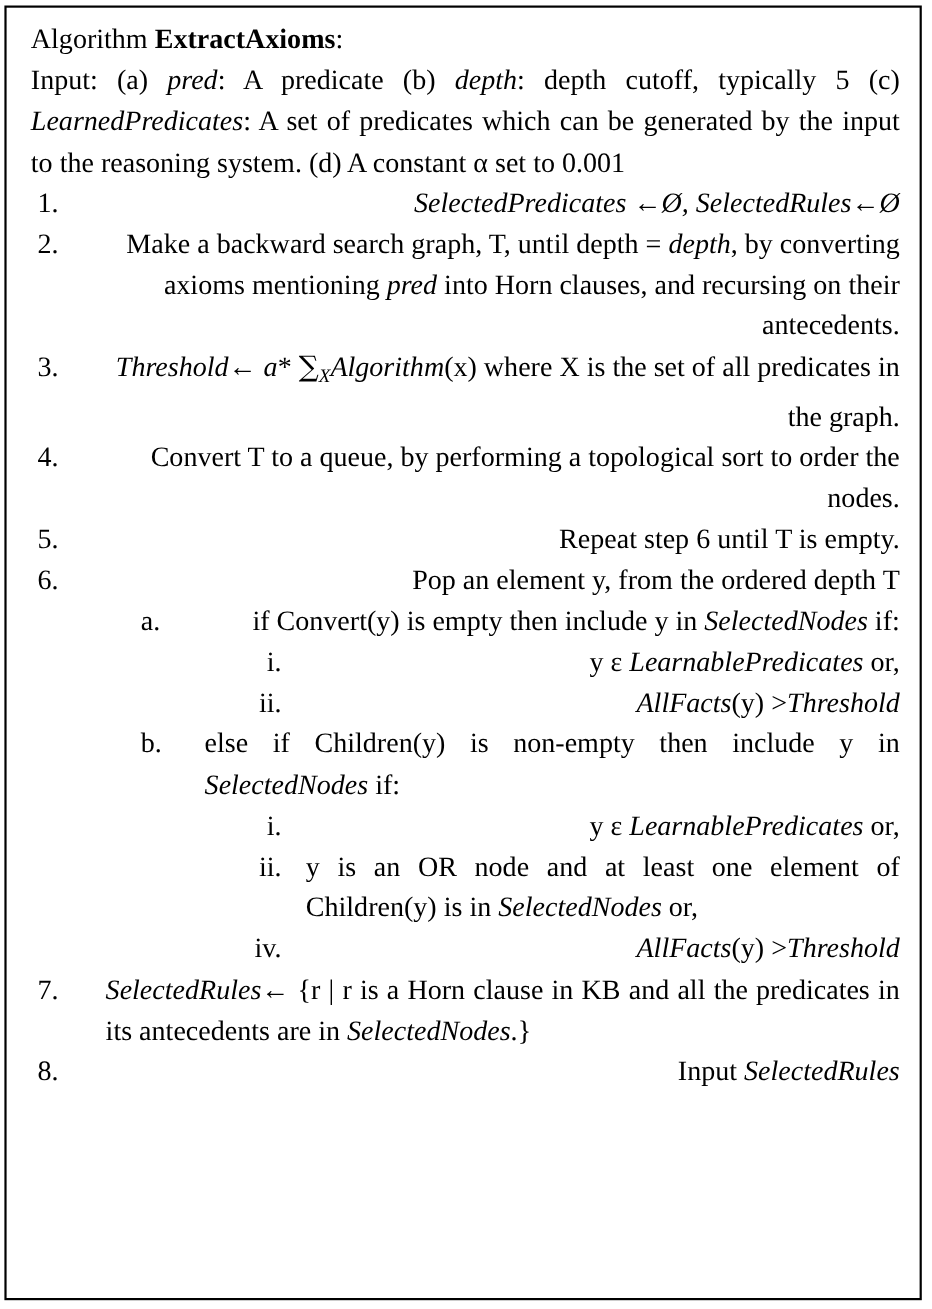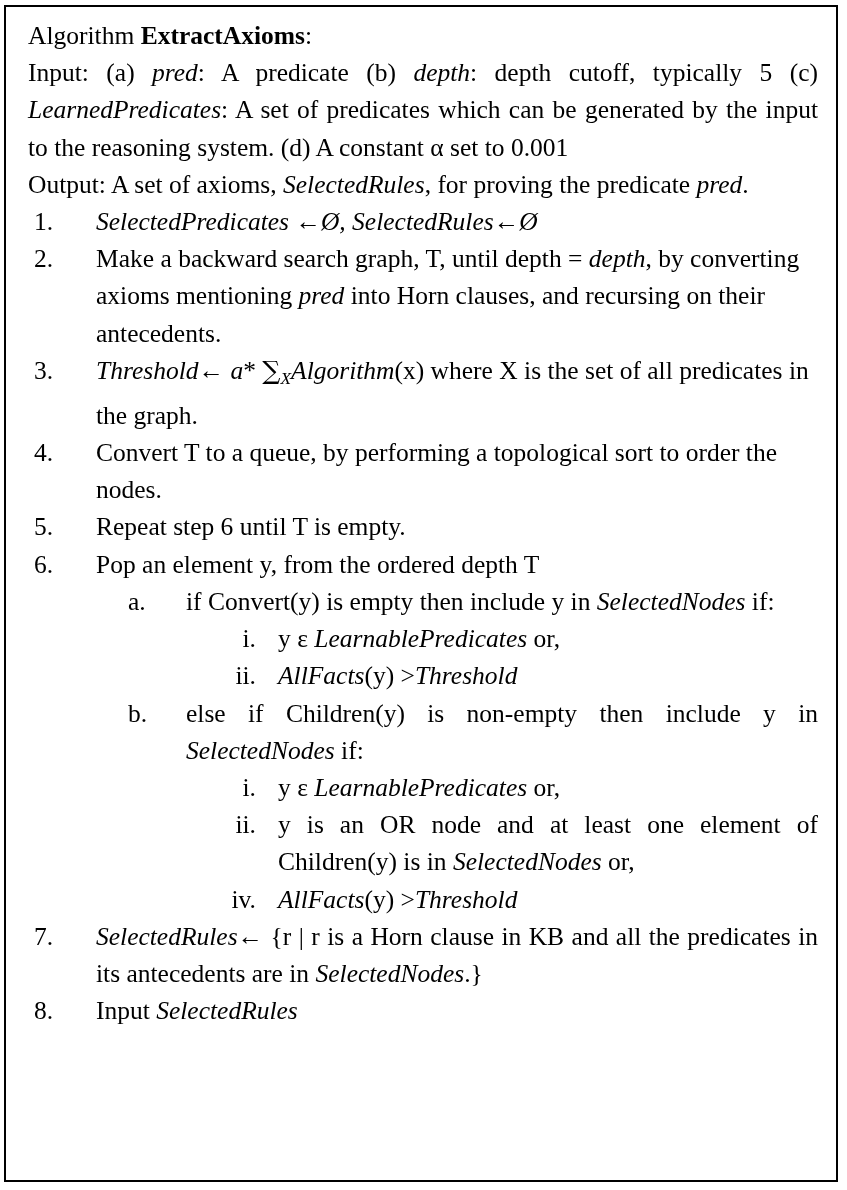--- a/index.html
+++ b/index.html
@@ -75,21 +75,21 @@
     font-size: 25.5px;
     line-height: 37.2px;
     text-align: left;
     font-style: normal;
   }
   .marker.rt { text-align: right; }
   .body {
     text-align: justify;
     text-justify: inter-word;
   }
-  .body.noj { text-align: left; }
+  .body.noj { text-align: right; }
 
   
   .lvl1 { padding-left: 68px; }
   .lvl1 > .marker { width: 52px; left: 6px; }
 
   
   .lvl2 { padding-left: 158px; }
   .lvl2 > .marker { width: 46px; left: 100px; }
 
   
@@ -116,21 +116,20 @@
 <div id="algorithm-figure">
   <div class="frame">
     <div class="frame-inner">
 
       <div class="hdr-block">
 
         <div class="line nojust"><span>Algorithm</span><span> </span><span class="bold">ExtractAxioms</span><span>:</span></div>
 
         <div class="line"><span class="uline">Input</span><span>: (a) </span><span class="ital">pred</span><span>: A predicate (b) </span><span class="ital">depth</span><span>:  depth cutoff, typically 5 (c) </span><span class="ital">LearnedPredicates</span><span class="lastline">: A set of predicates which can be generated by the input to the reasoning system. (d) A constant α set to 0.001</span></div>
 
-        <div class="line nojust"><span class="uline">Output</span><span>: A set of axioms, </span><span class="ital">SelectedRules</span><span>, for proving the predicate </span><span class="ital">pred</span><span>.</span></div>
       </div>
 
       <div class="row lvl1">
         <span class="marker">1.</span>
         <div class="body noj"><span class="ital">SelectedPredicates</span><span class="arrow"> ←</span><span class="ital">Ø, </span><span class="ital">SelectedRules</span><span class="arrow">←</span><span class="ital">Ø</span></div>
       </div>
 
       <div class="row lvl1">
         <span class="marker">2.</span>
         <div class="body noj"><span>Make a backward search graph, T, until depth = </span><span class="ital">depth</span><span>, by converting axioms mentioning </span><span class="ital">pred</span><span> into Horn clauses, and recursing on their antecedents.</span></div>

